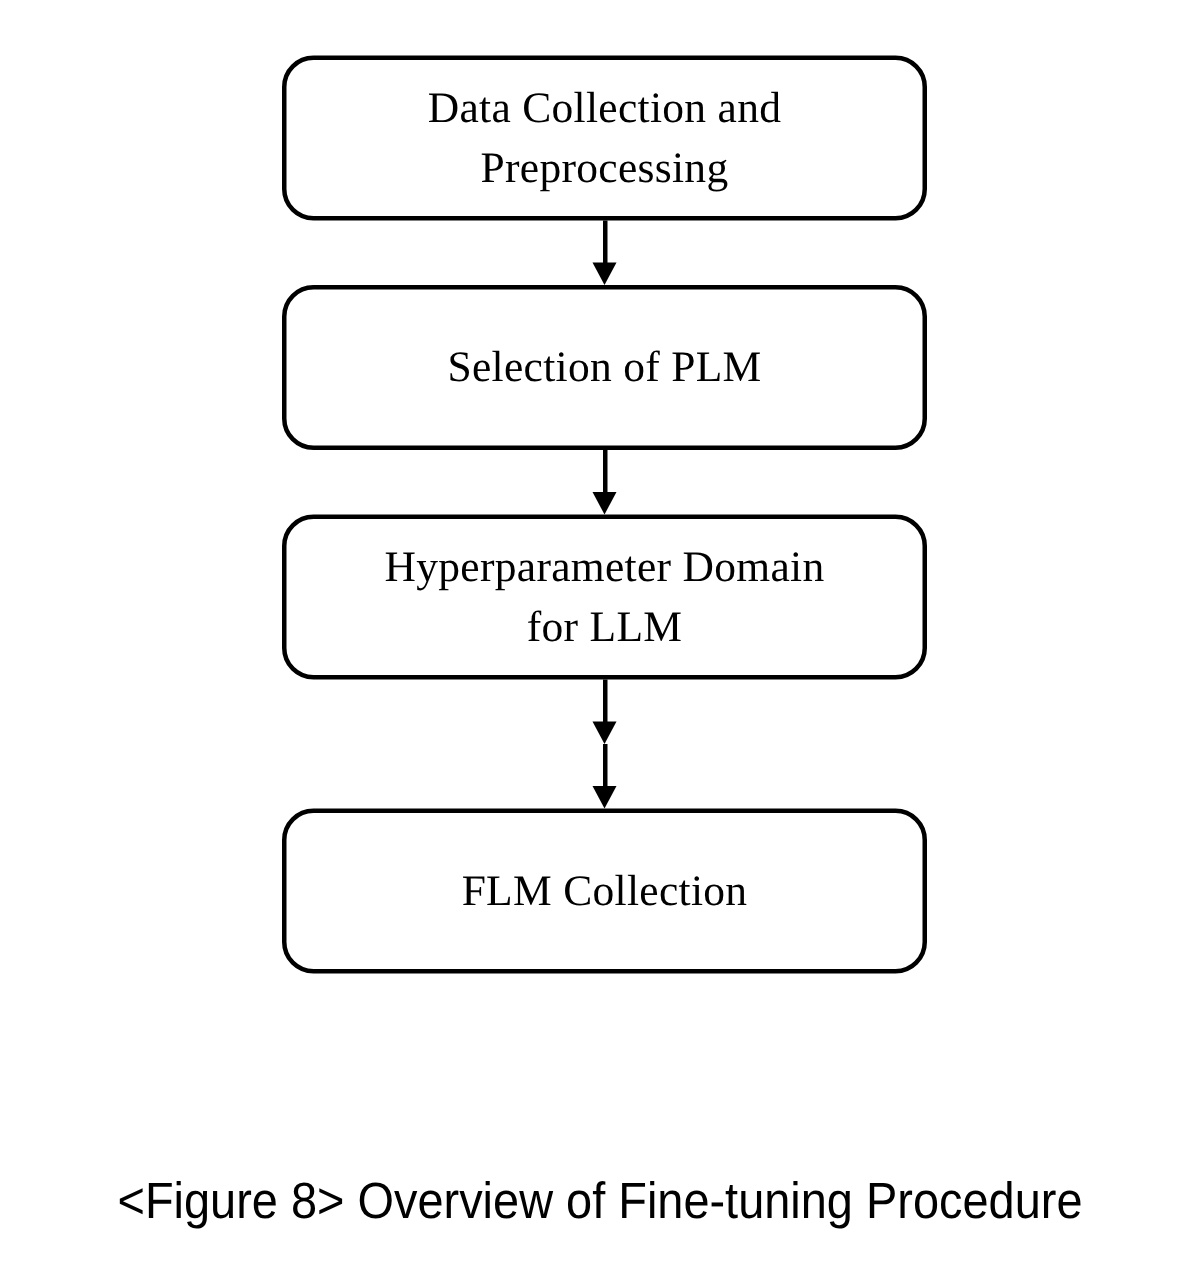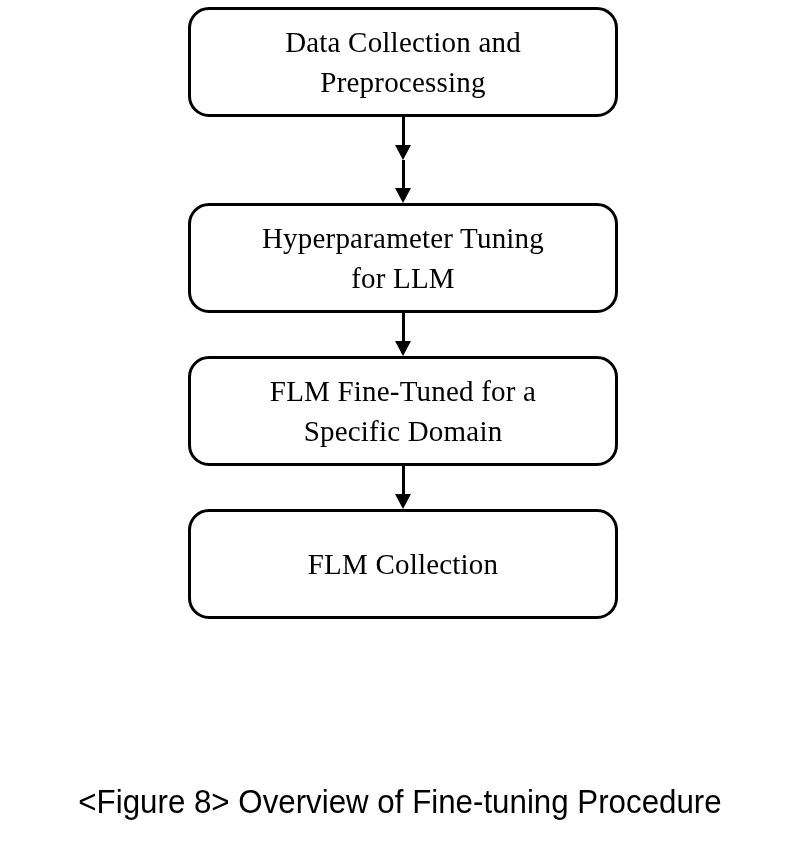--- a/index.html
+++ b/index.html
@@ -21,21 +21,21 @@
     left: 0;
     top: 0;
     width: 800px;
     height: 843px;
   }
 
   
   .flow {
     position: absolute;
     left: 188px;
-    top: 7px;
+    top: 37px;
     width: 430px;
   }
 
   .node {
     position: relative;
     box-sizing: border-box;
     width: 430px;
     height: 110px;
     border: 3px solid #000000;
     border-radius: 21px;
@@ -110,40 +110,39 @@
     <div class="node">
       <span class="node-label">Data Collection and
 Preprocessing</span>
     </div>
 
     <div class="connector">
       <span class="shaft"></span>
       <span class="head"></span>
     </div>
 
+    <div class="node">
+      <span class="node-label">Selection of PLM</span>
+    </div>
 
     <div class="connector">
       <span class="shaft"></span>
       <span class="head"></span>
     </div>
 
     <div class="node">
-      <span class="node-label">Hyperparameter Tuning
+      <span class="node-label">Hyperparameter Domain
 for LLM</span>
     </div>
 
     <div class="connector">
       <span class="shaft"></span>
       <span class="head"></span>
     </div>
 
-    <div class="node">
-      <span class="node-label">FLM Fine-Tuned for a
-Specific Domain</span>
-    </div>
 
     <div class="connector">
       <span class="shaft"></span>
       <span class="head"></span>
     </div>
 
     <div class="node">
       <span class="node-label">FLM Collection</span>
     </div>
 

